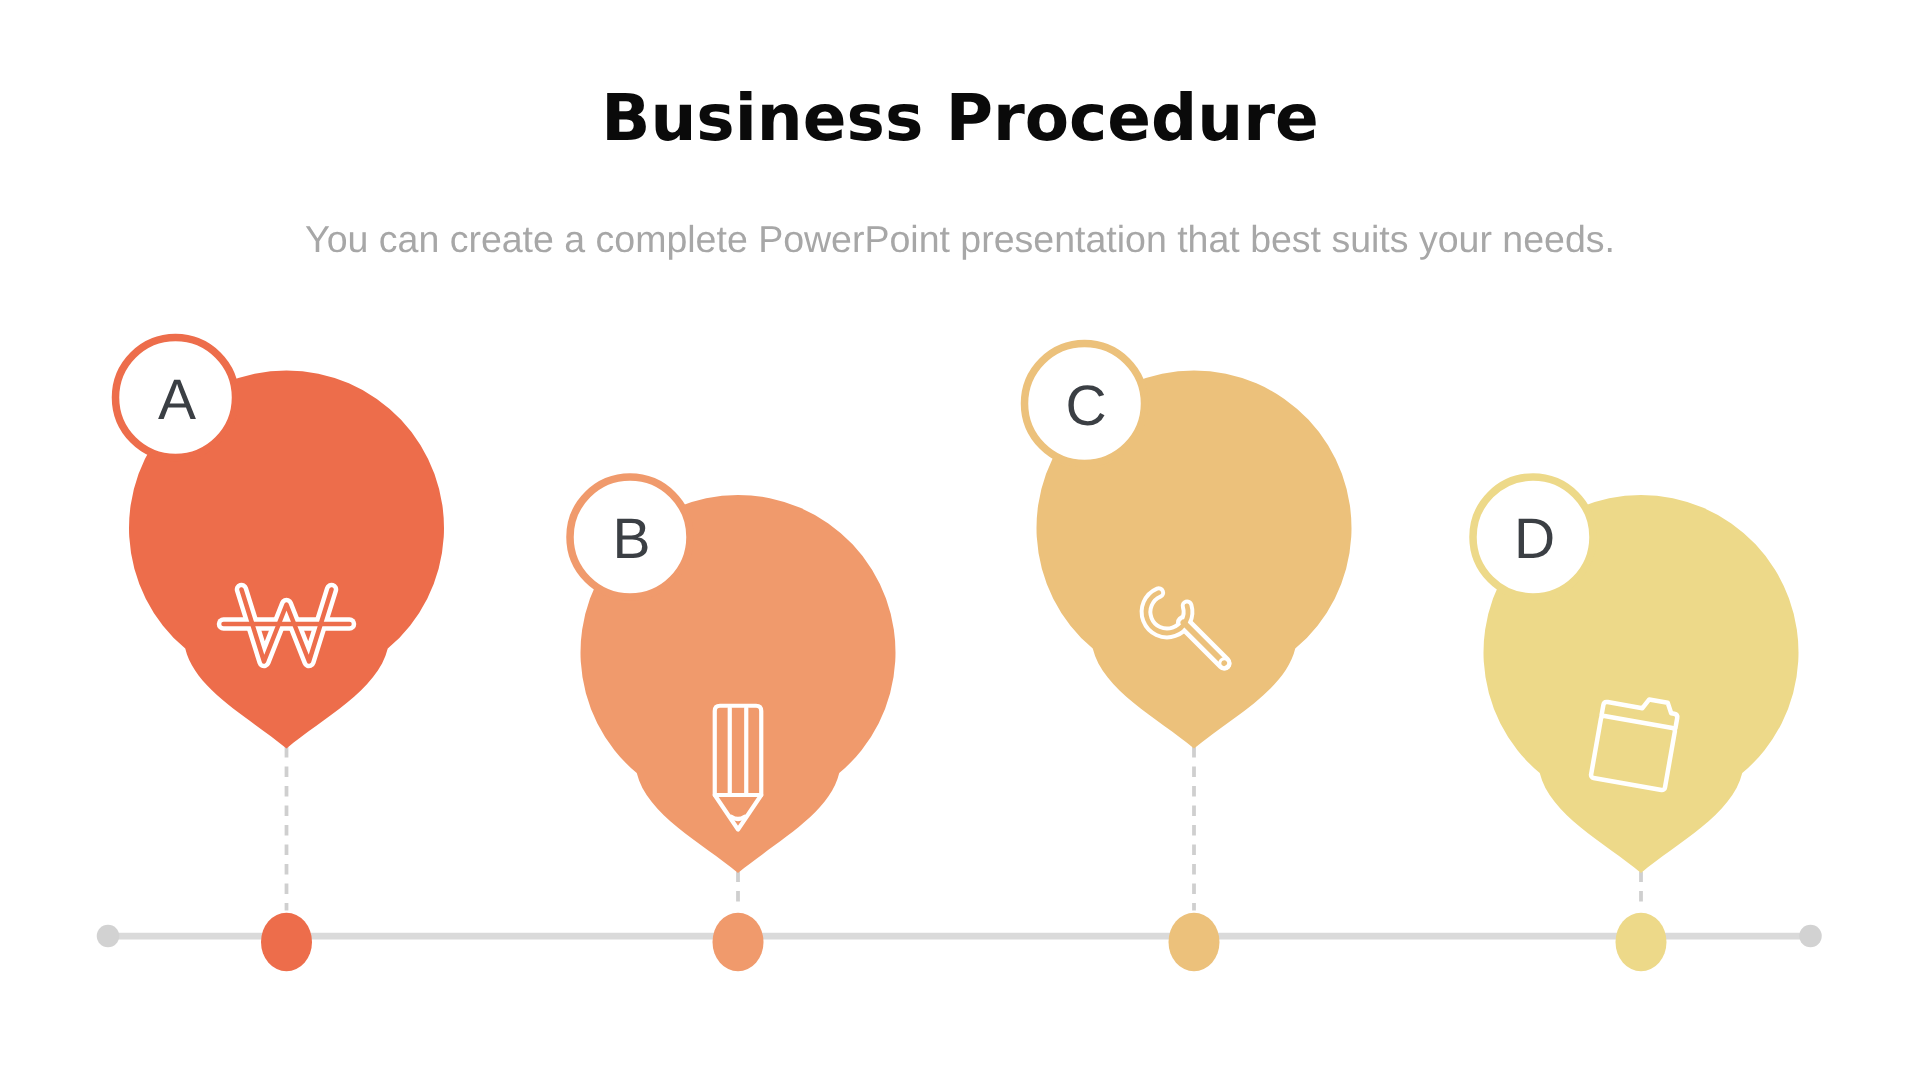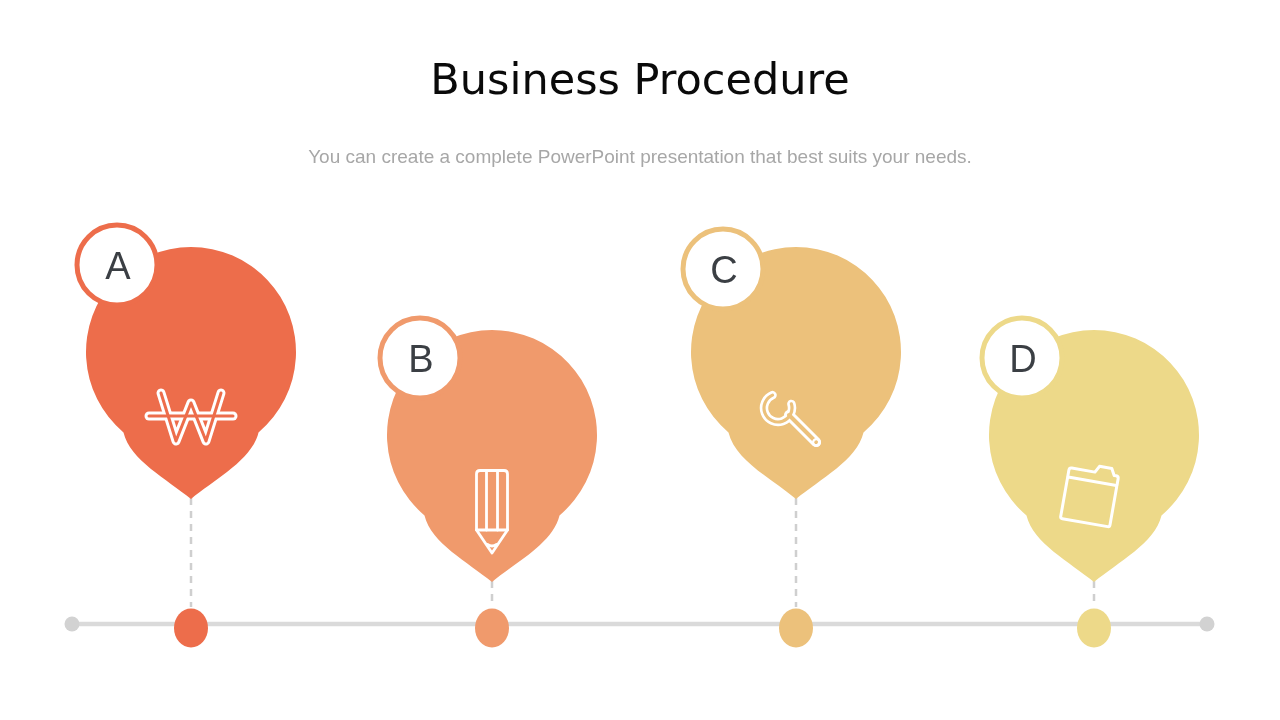--- a/index.html
+++ b/index.html
@@ -7,30 +7,30 @@
     position:relative;
     width:1280px;height:720px;
     background:#ffffff;
     overflow:hidden;
     font-family:"Liberation Sans", sans-serif;
   }
   .title{
     position:absolute;top:54px;left:0;width:1280px;
     text-align:center;
     font-family:"DejaVu Sans", sans-serif;
-    font-weight:normal;
+    font-weight:bold;
     font-size:43px;
     letter-spacing:0px;
     color:#0a0a0a;
   }
   .subtitle{
     position:absolute;top:146px;left:0;width:1280px;
     text-align:center;
     font-family:"Liberation Sans", sans-serif;
-    font-size:19px;
+    font-size:25px;
     color:#a7a7a7;
   }
   svg{position:absolute;top:0;left:0;}
   .badge-letter{
     font-family:"Liberation Sans", sans-serif;
     font-size:38px;
     font-weight:400;
   }
 </style>
 </head>

